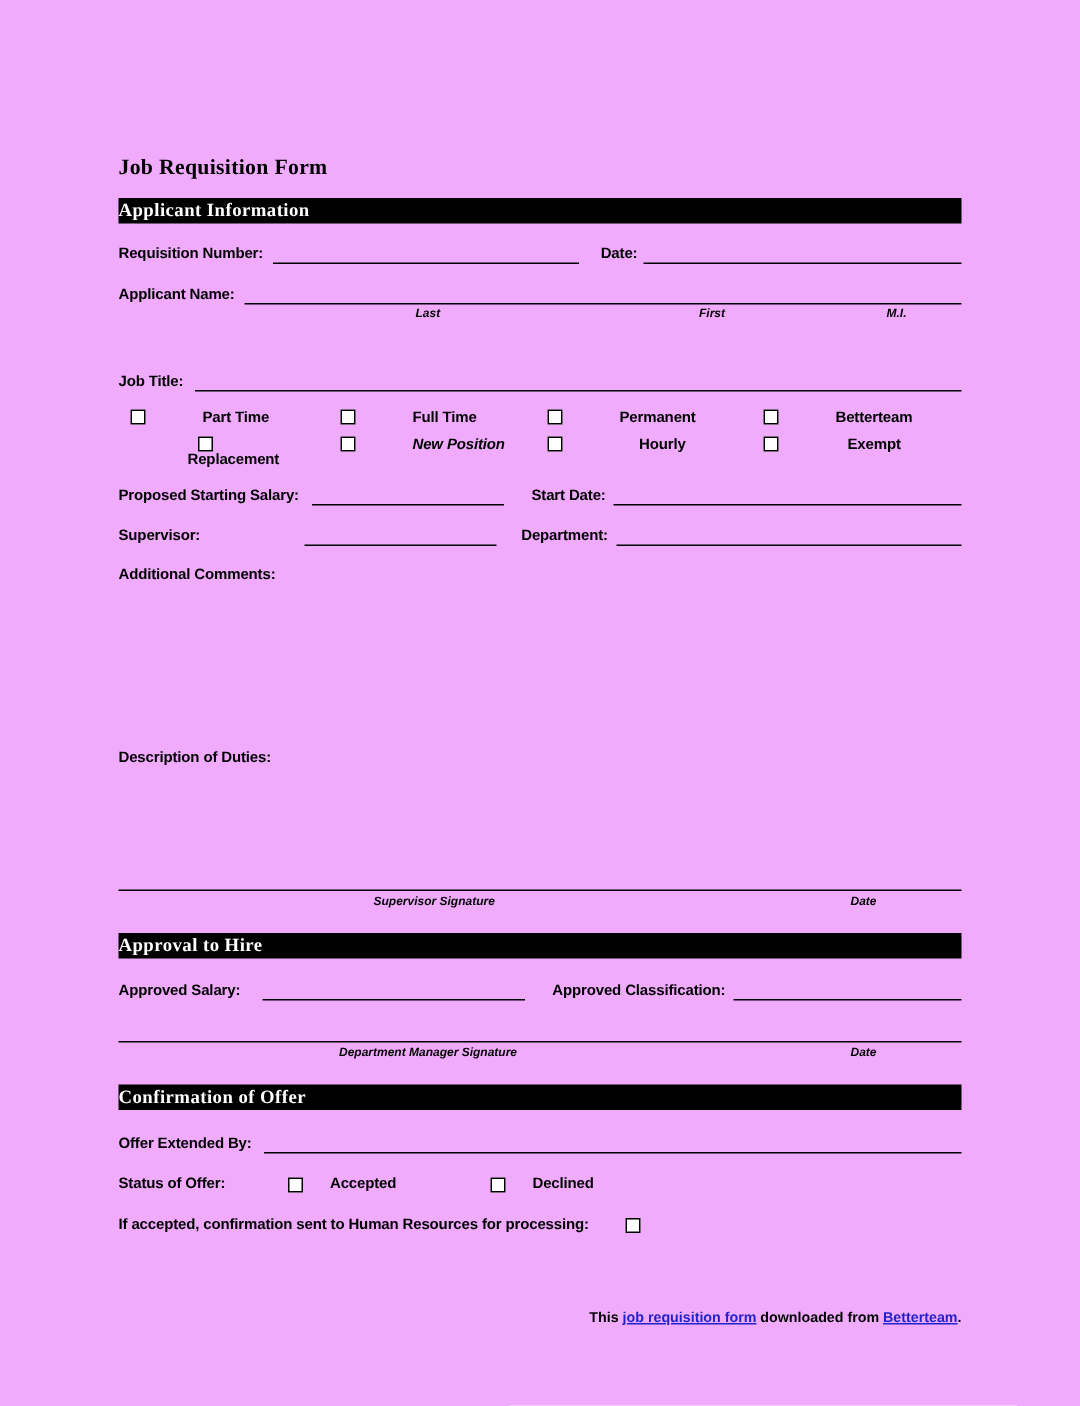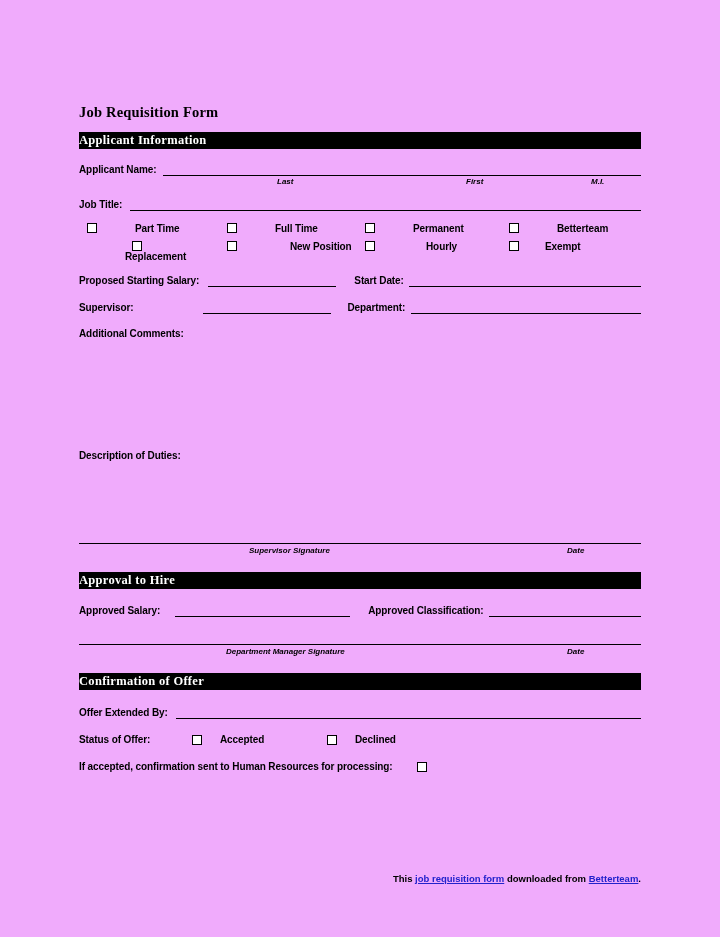--- a/index.html
+++ b/index.html
@@ -156,34 +156,43 @@
 </head>
 <body>
 
 <div class="page">
   <div class="doc">
 
     <div class="doc-title">Job Requisition Form</div>
 
     <div class="section-bar">Applicant Information</div>
 
+    <div class="row" style="margin-top:11px; height:16px;">
+      <span class="lbl">Requisition Number:</span>
+      <span class="spacer" style="width:7px;"></span>
+      <span class="rule" style="width:204px;"></span>
+      <span class="spacer" style="width:14px;"></span>
+      <span class="lbl">Date:</span>
+      <span class="spacer" style="width:4px;"></span>
+      <span class="rule-flex"></span>
+    </div>
 
     <div class="row" style="margin-top:11px; height:16px;">
       <span class="lbl">Applicant Name:</span>
       <span class="spacer" style="width:7px;"></span>
       <span class="rule-flex"></span>
     </div>
 
     <div class="sublabels">
       <span class="sublabel" style="left:198px;">Last</span>
       <span class="sublabel" style="left:387px;">First</span>
       <span class="sublabel" style="left:512px;">M.I.</span>
     </div>
 
-    <div class="row" style="margin-top:4px; height:16px;">
+    <div class="row" style="margin-top:27px; height:16px;">
       <span class="lbl">Job Title:</span>
       <span class="spacer" style="width:8px;"></span>
       <span class="rule-flex"></span>
     </div>
 
     <div class="cb-grid" style="margin-top:12px;">
 
       <div class="cb-cell" style="left:8px; top:0;">
         <span class="cb"></span>
         <span class="cb-label" style="margin-left:38px;">Part Time</span>
@@ -200,29 +209,29 @@
         <span class="cb"></span>
         <span class="cb-label" style="margin-left:38px;">Betterteam</span>
       </div>
 
       <div class="cb-cell" style="left:8px; top:18px;flex-direction:column;">
         <span class="cb"></span>
         <span class="cb-label" style="margin-left:38px;">Replacement</span>
       </div>
       <div class="cb-cell" style="left:148px; top:18px;">
         <span class="cb"></span>
-        <span class="cb-label" style="margin-left:53px;">New Position</span>
+        <span class="cb-label" style="margin-left:38px;font-style:italic;">New Position</span>
       </div>
       <div class="cb-cell" style="left:286px; top:18px;">
         <span class="cb"></span>
         <span class="cb-label" style="margin-left:38px;padding-left:13px;">Hourly</span>
       </div>
       <div class="cb-cell" style="left:430px; top:18px;">
         <span class="cb"></span>
-        <span class="cb-label" style="margin-left:26px;">Exempt</span>
+        <span class="cb-label" style="margin-left:46px;">Exempt</span>
       </div>
     </div>
 
     <div class="row" style="margin-top:10px; height:16px;">
       <span class="lbl">Proposed Starting Salary:</span>
       <span class="spacer" style="width:9px;"></span>
       <span class="rule" style="width:128px;"></span>
       <span class="spacer" style="width:18px;"></span>
       <span class="lbl">Start Date:</span>
       <span class="spacer" style="width:5px;"></span>

